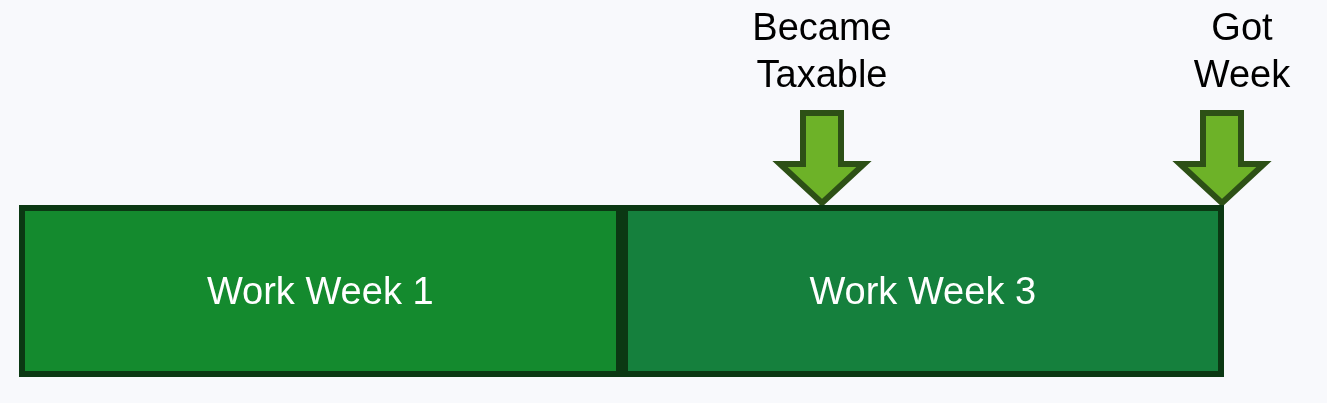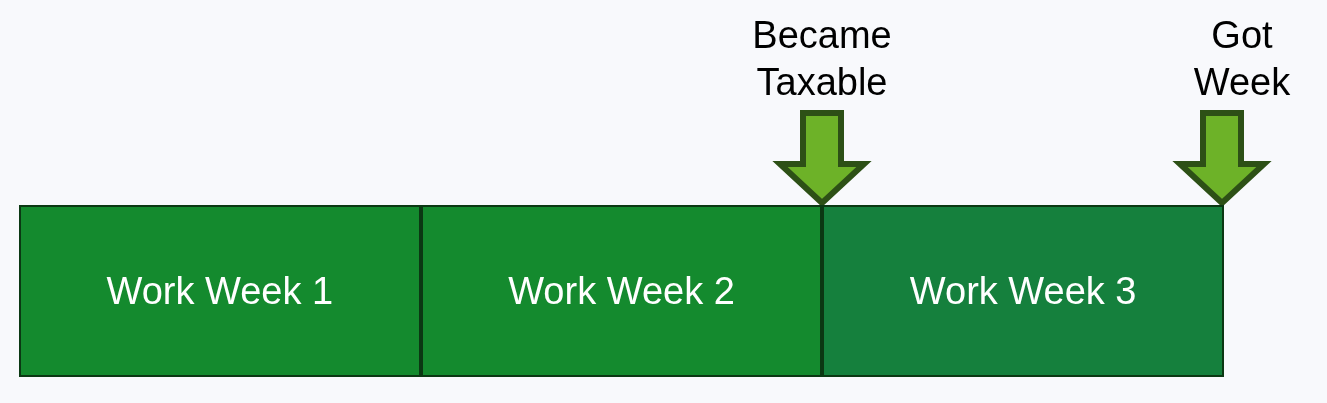--- a/index.html
+++ b/index.html
@@ -9,21 +9,21 @@
   .canvas {
     position: relative;
     width: 1327px;
     height: 403px;
     background: #f8f9fc;
     font-family: "Liberation Sans", sans-serif;
     overflow: hidden;
   }
   .annotation-label {
     position: absolute;
-    top: 12px;
+    top: 4px;
     transform: translateX(-50%);
     text-align: center;
     font-size: 38px;
     line-height: 47px;
     color: #000000;
     white-space: nowrap;
   }
   .arrow-svg {
     position: absolute;
     top: 110px;
@@ -36,21 +36,21 @@
     position: absolute;
     left: 19px;
     top: 205px;
     width: 1205px;
     height: 172px;
     display: flex;
   }
   .segment {
     flex: 1 1 0;
     box-sizing: border-box;
-    border: 2px solid #fca5a5;
+    border: 6px solid #fca5a5;
     background: #148a2e;
     color: #ffffff;
     display: flex;
     align-items: center;
     justify-content: center;
     font-size: 38px;
   }
   .anno-becametaxable-label { left: 822px; }
   .anno-becametaxable-arrow { left: 777px; }
   .anno-gotpaid-label { left: 1222px; margin-left: 20px; }
@@ -72,17 +72,16 @@
   <div class="annotation-label anno-gotpaid-label" style="color: rgb(0, 0, 0);">
     <div>Got</div>
     <div>Week</div>
   </div>
   <svg class="arrow-svg anno-gotpaid-arrow" viewBox="0 0 90 96">
     <polygon points="26,3 64,3 64,54 87,54 45,93 3,54 26,54" stroke-width="6" style="fill: rgb(109, 178, 40); stroke: rgb(45, 80, 22);"></polygon>
   </svg>
 
   <div class="timeline-bar">
     <div class="segment" style="background-color: rgb(20, 138, 46); border-color: rgb(11, 56, 19); color: rgb(255, 255, 255);">Work Week 1</div>
-    <div class="segment" style="background-color: rgb(20, 138, 46); border-color: rgb(11, 56, 19); color: rgb(255, 255, 255);">Work Week 2</div>
     <div class="segment" style="background-color: #15803d; border-color: rgb(11, 56, 19); color: rgb(255, 255, 255);">Work Week 3</div>
   </div>
 
 </div>
 
 </body></html>

